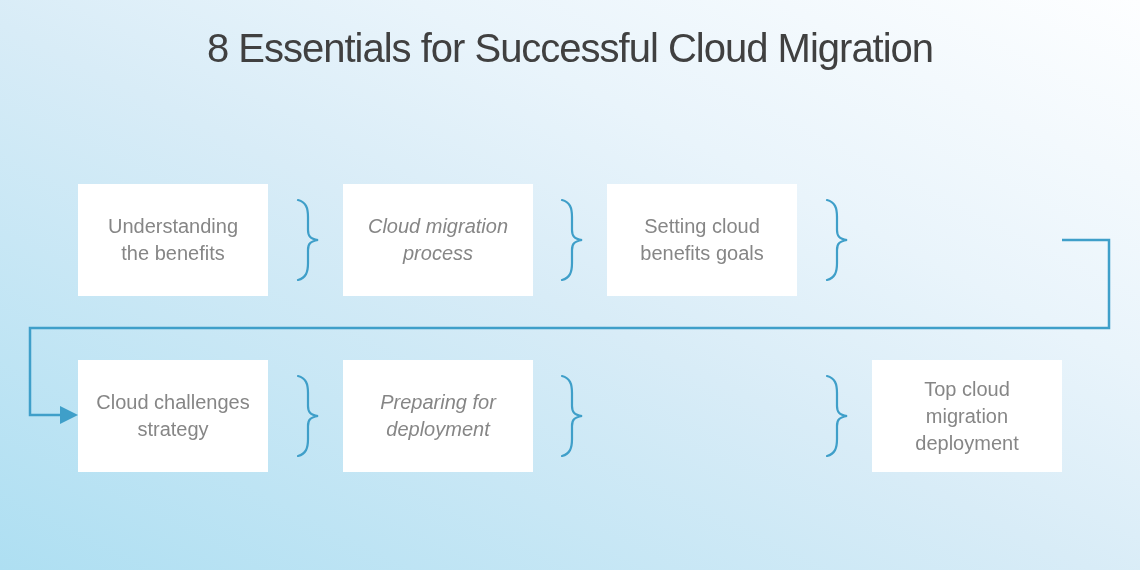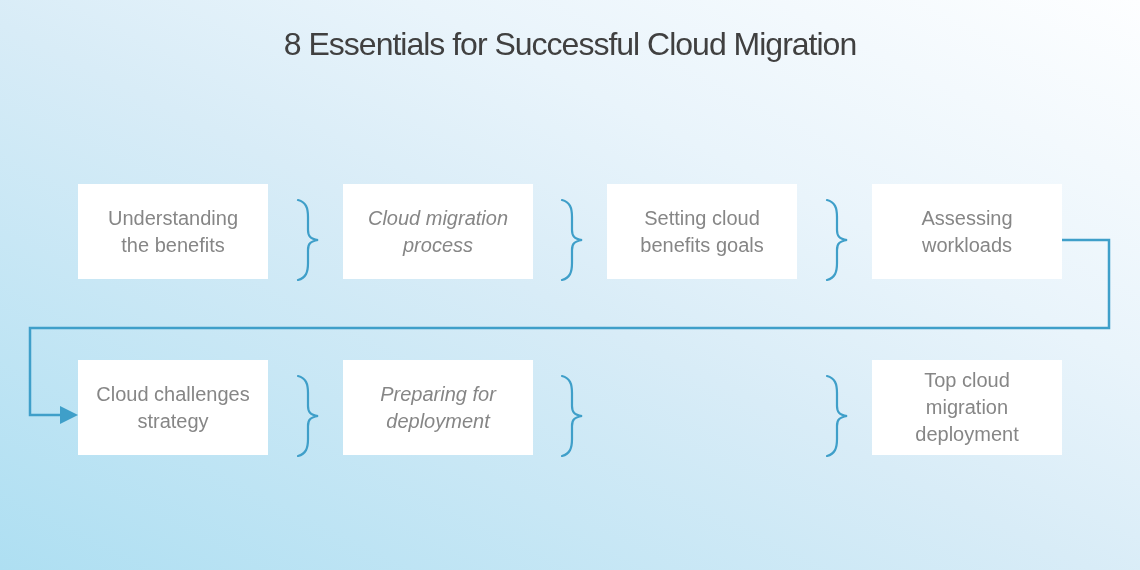--- a/index.html
+++ b/index.html
@@ -12,28 +12,28 @@
       var(--background-top-right,#fdfeff) 0%,
       #e9f4fb 32%,
       #d8ecf7 52%,
       var(--background-bottom-left,#aedff2) 100%);
   }
   .title{
     position:absolute;
     top:26px;left:0;width:100%;
     margin:0;
     text-align:center;
-    font-size:32px;
+    font-size:40px;
     font-weight:400;
     letter-spacing:-1px;
     color:var(--title-text,#404040);
   }
   .step-box{
     position:absolute;
-    width:190px;height:95px;
+    width:190px;height:112px;
     box-sizing:border-box;
     padding:0 15px;
     background:var(--box-background,#ffffff);
     color:var(--box-text,#868686);
     font-size:20px;
     line-height:27px;
     display:flex;
     align-items:center;
     justify-content:center;
     text-align:center;
@@ -71,23 +71,20 @@
 
   <div class="step-box row1 col1">
     <span>Understanding the benefits</span>
   </div>
   <div class="step-box row1 col2">
     <span>Cloud migration process</span>
   </div>
   <div class="step-box row1 col3">
     <span>Setting cloud benefits goals</span>
   </div>
-  <div class="step-box row1 col4">
-    <span>Assessing workloads</span>
-  </div>
 
   <div class="step-box row2 col1">
     <span>Cloud challenges strategy</span>
   </div>
   <div class="step-box row2 col2">
     <span>Preparing for deployment</span>
   </div>
   <div class="step-box row2 col4">
     <span>Top cloud migration deployment</span>
   </div>

